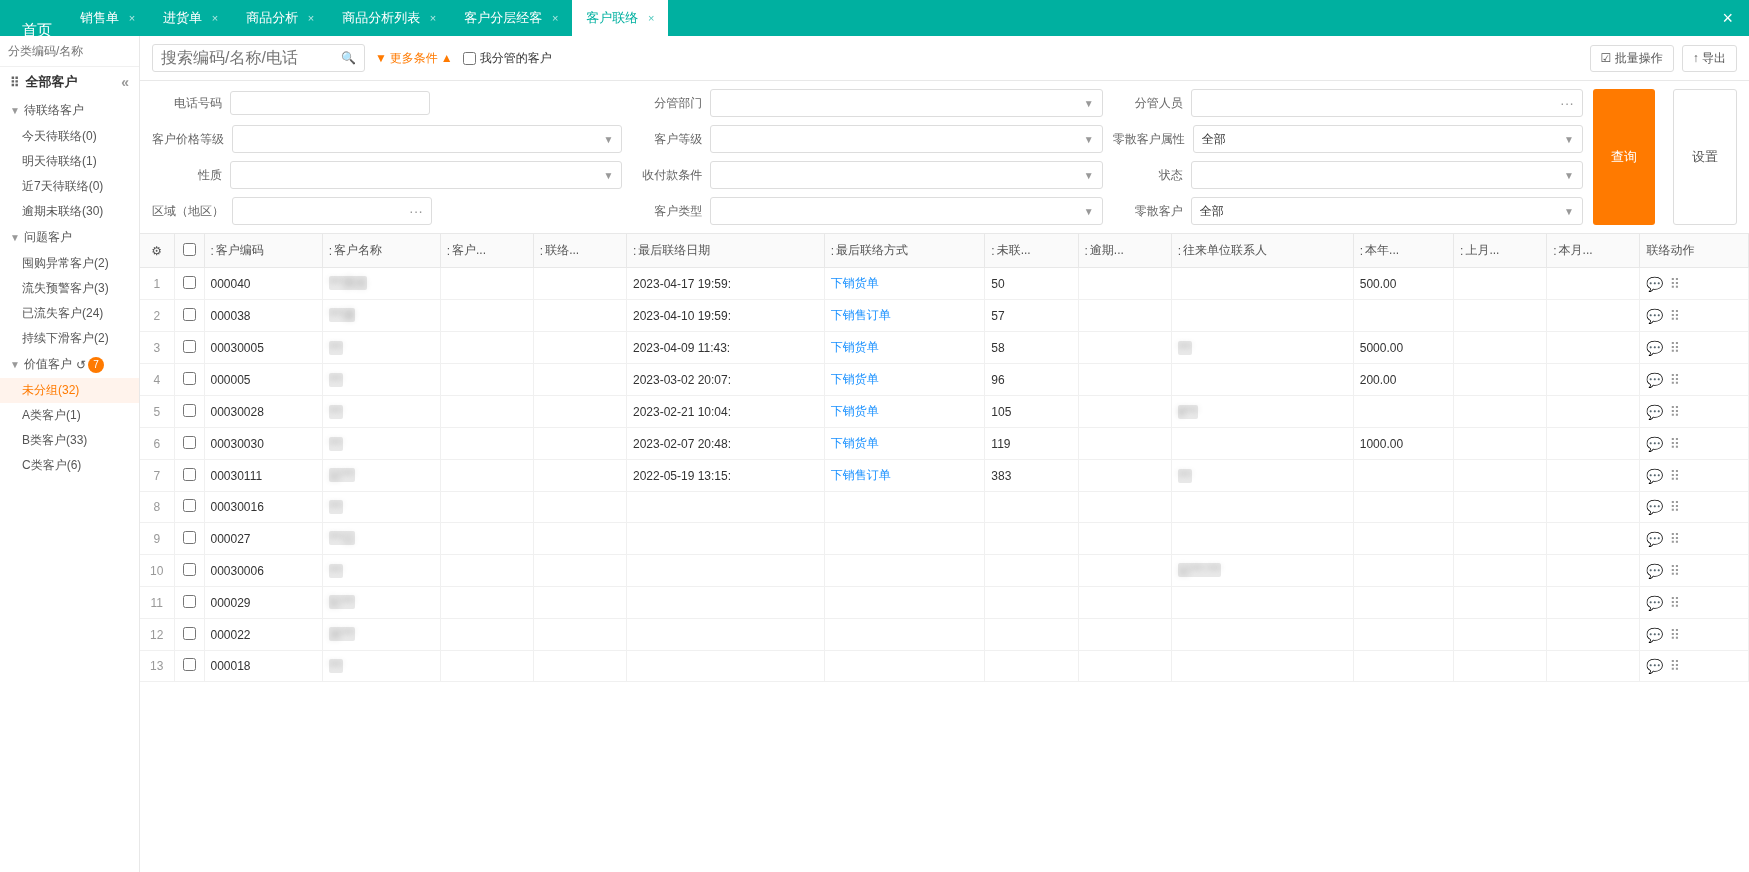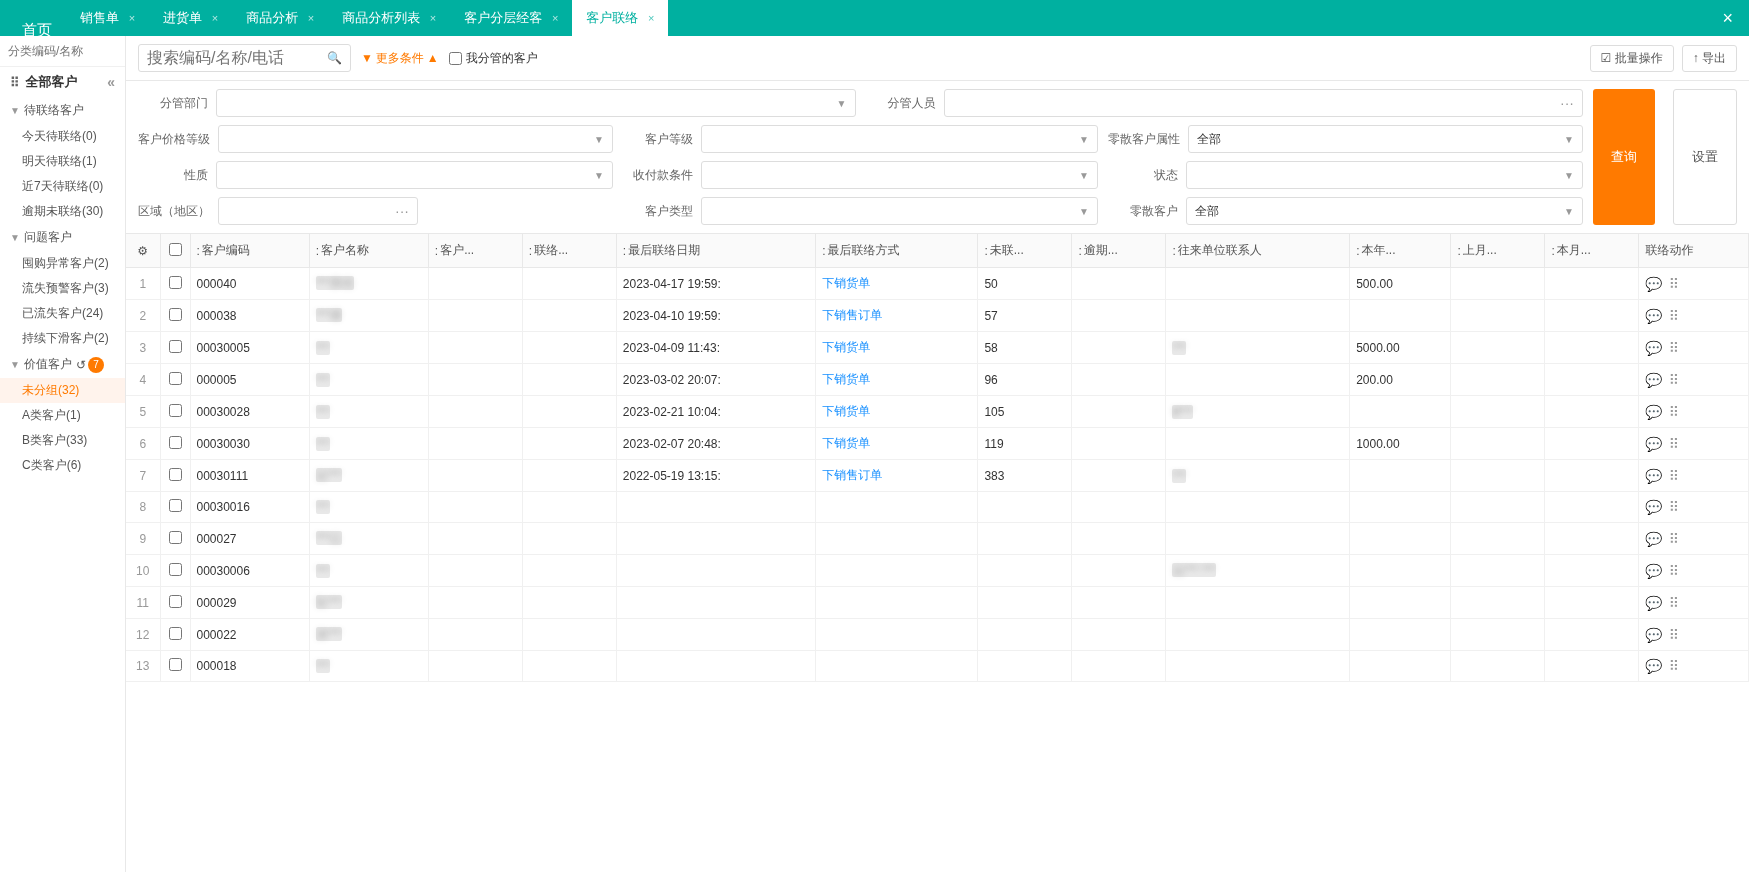--- a/index.html
+++ b/index.html
@@ -34,21 +34,21 @@
 
     
     .main-layout {
       display: flex;
       height: calc(100vh - 36px);
       overflow: hidden;
     }
 
     
     .sidebar {
-      width: 126px;
+      width: 140px;
       background: white;
       border-right: 1px solid #e8e8e8;
       overflow-y: auto;
       flex-shrink: 0;
     }
     .sidebar-search {
       display: flex;
       align-items: center;
       padding: 8px 8px;
       border-bottom: 1px solid #f0f0f0;
@@ -378,20 +378,24 @@
         </button>
       </div>
     </div>
 
     <div class="filter-panel">
       <div style="display:flex; gap:0;">
         <div style="flex:1;">
 
           <div class="filter-row">
             <div class="filter-field">
+              <label>电话号码</label>
+              <input class="filter-input" style="max-width: 200px;">
+            </div>
+            <div class="filter-field">
               <label>分管部门</label>
               <div class="filter-select">
                 <span></span>
                 <span class="caret">▼</span>
               </div>
             </div>
             <div class="filter-field">
               <label>分管人员</label>
               <div class="filter-select">
                 <span></span>

